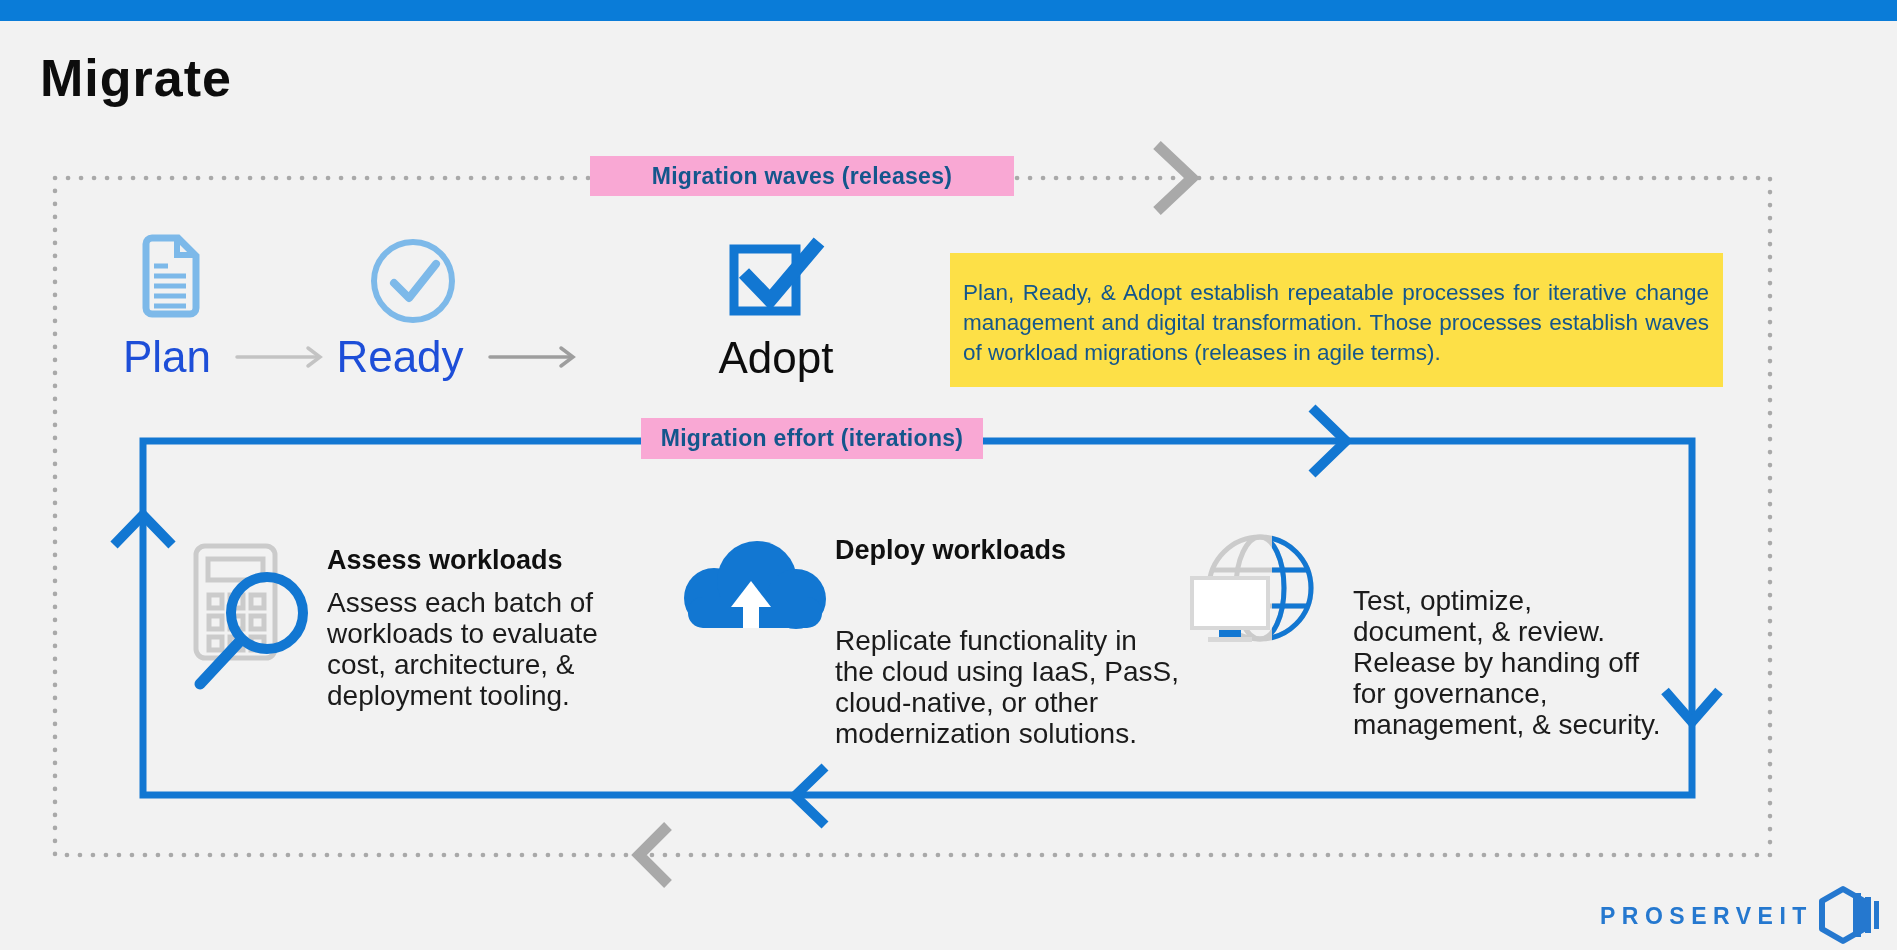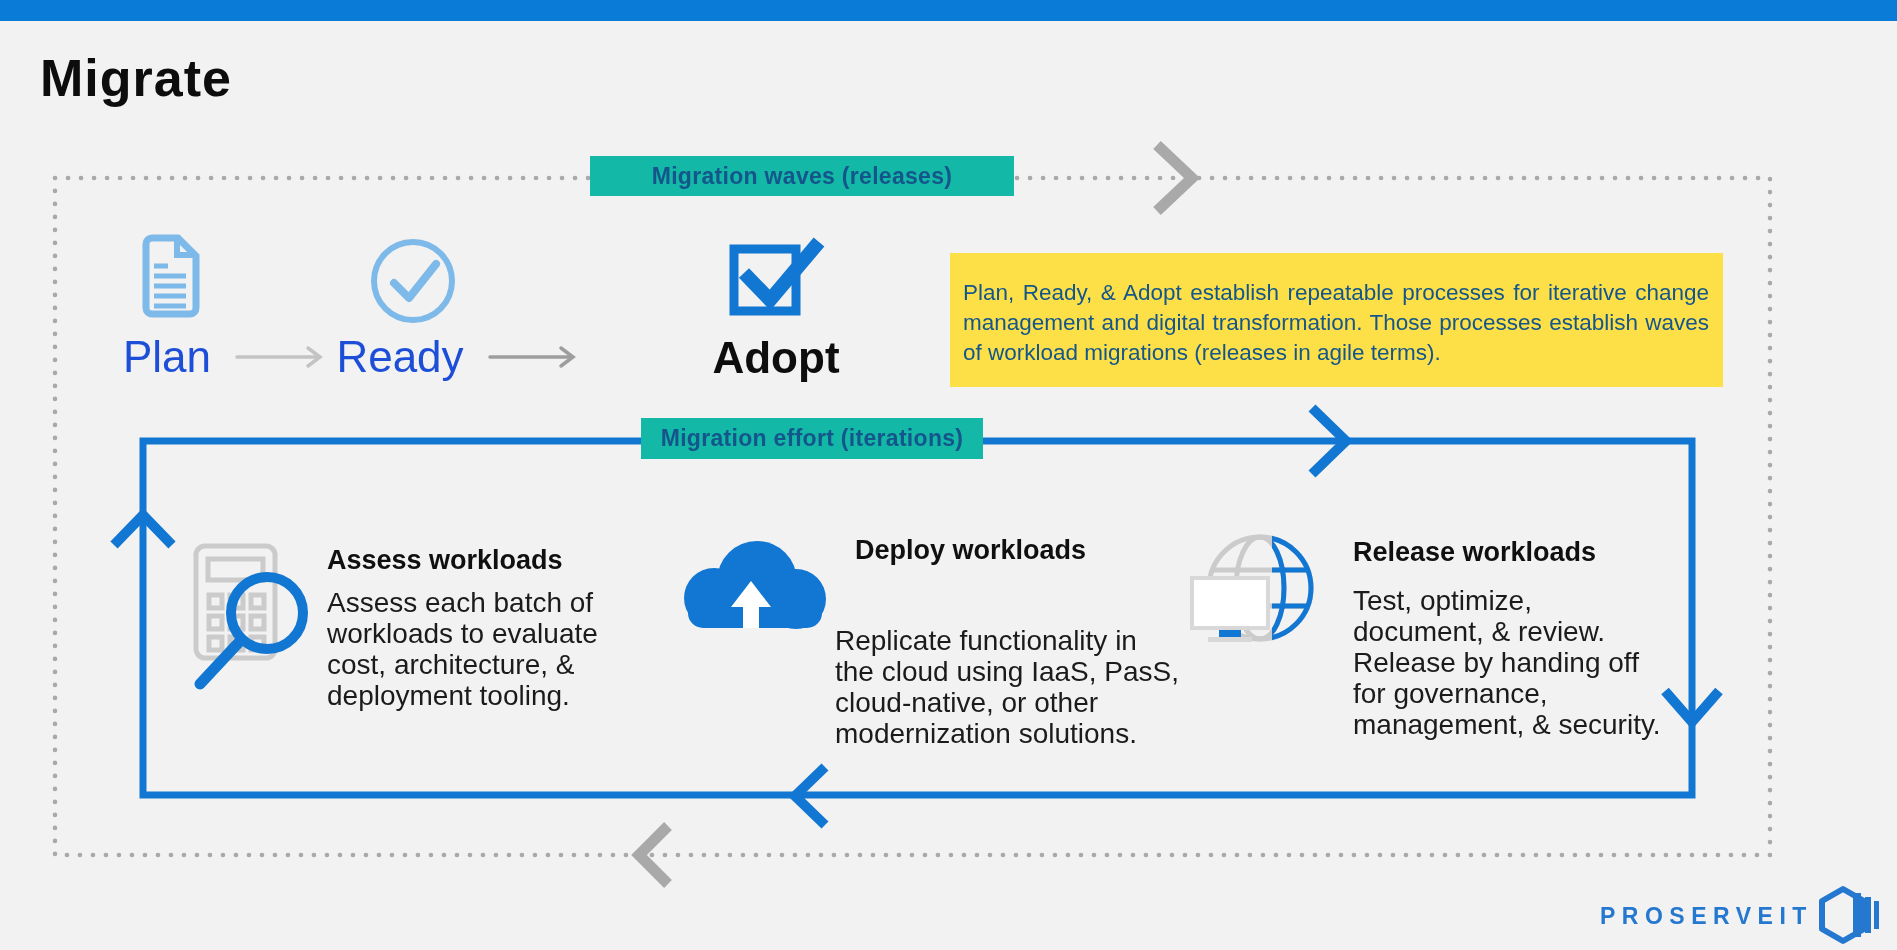--- a/index.html
+++ b/index.html
@@ -7,39 +7,39 @@
     position:relative;width:1897px;height:950px;overflow:hidden;
     background:#f2f2f2;
     font-family:"Liberation Sans", sans-serif;
   }
   .abs{position:absolute;}
   #top-bar{left:0;top:0;width:1897px;height:21px;background:#0a7cd8;}
   #page-title{left:40px;top:48px;font-size:52px;font-weight:600;color:#0d0d0d;letter-spacing:1px;}
   #diagram-svg{left:0;top:0;width:1897px;height:950px;z-index:1;}
   .text-layer{z-index:2;}
   .loop-label{
-    background:#14b8a6;color:#14568c;font-size:23px;font-weight:600;
+    background:#f9a8d4;color:#14568c;font-size:23px;font-weight:600;
     display:flex;align-items:center;justify-content:center;letter-spacing:0.3px;
   }
   #waves-label{left:590px;top:156px;width:424px;height:40px;}
   #effort-label{left:641px;top:418px;width:342px;height:41px;}
   #waves-description{
     left:950px;top:253px;width:773px;height:134px;background:#fde047;
     color:#14568c;font-size:22.5px;line-height:30px;font-weight:500;
     text-align:justify;box-sizing:border-box;padding:25px 14px 0 13px;
   }
   .stage-label{font-size:44px;font-weight:500;color:#1d4ed8;text-align:center;line-height:1;}
   #stage-plan-label{left:97px;top:335px;width:140px;}
   #stage-ready-label{left:320px;top:335px;width:160px;}
-  #stage-adopt-label{left:696px;top:336px;width:160px;color:#0d0d0d;font-weight:700;}
+  #stage-adopt-label{left:696px;top:336px;width:160px;color:#0d0d0d;font-weight:400;}
   .card-title{font-size:27px;font-weight:700;color:#101010;line-height:1.1;}
   .card-body{font-size:28px;color:#1b1b1b;line-height:31px;}
   #assess-title{left:327px;top:546px;width:340px;}
   #assess-body{left:327px;top:587px;width:310px;}
-  #deploy-title{left:835px;top:536px;width:340px;margin-left:20px;}
+  #deploy-title{left:835px;top:536px;width:340px;}
   #deploy-body{left:835px;top:597px;width:345px;margin-top:28px;}
   #release-title{left:1353px;top:538px;width:340px;}
   #release-body{left:1353px;top:585px;width:315px;}
   #brand{left:1600px;top:888px;width:290px;height:56px;display:flex;align-items:center;}
   #brand-name{
     color:#2578cf;font-size:23px;font-weight:600;letter-spacing:6.5px;line-height:1;
   }
 </style>
 </head>
 <body>
@@ -162,20 +162,19 @@
   <div id="stage-plan-label" class="abs stage-label text-layer">Plan</div>
   <div id="stage-ready-label" class="abs stage-label text-layer">Ready</div>
   <div id="stage-adopt-label" class="abs stage-label text-layer">Adopt</div>
 
   <div id="assess-title" class="abs card-title text-layer">Assess workloads</div>
   <div id="assess-body" class="abs card-body text-layer">Assess each batch of workloads to evaluate cost, architecture, &amp; deployment tooling.</div>
 
   <div id="deploy-title" class="abs card-title text-layer">Deploy workloads</div>
   <div id="deploy-body" class="abs card-body text-layer">Replicate functionality in the cloud using IaaS, PasS, cloud-native, or other modernization solutions.</div>
 
-  <div id="release-title" class="abs card-title text-layer">Release workloads</div>
   <div id="release-body" class="abs card-body text-layer">Test, optimize, document, &amp; review. Release by handing off for governance, management, &amp; security.</div>
 
   <div id="brand" class="abs text-layer">
     <span id="brand-name">PROSERVEIT</span>
   </div>
 
 </div>
 
 </body></html>

